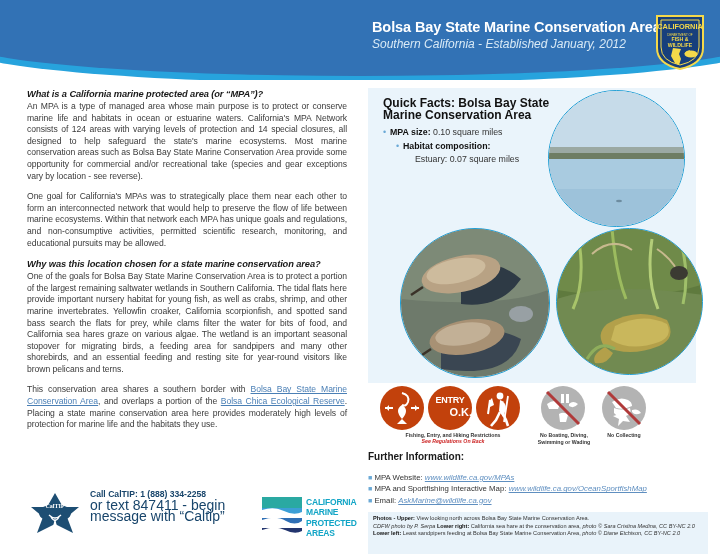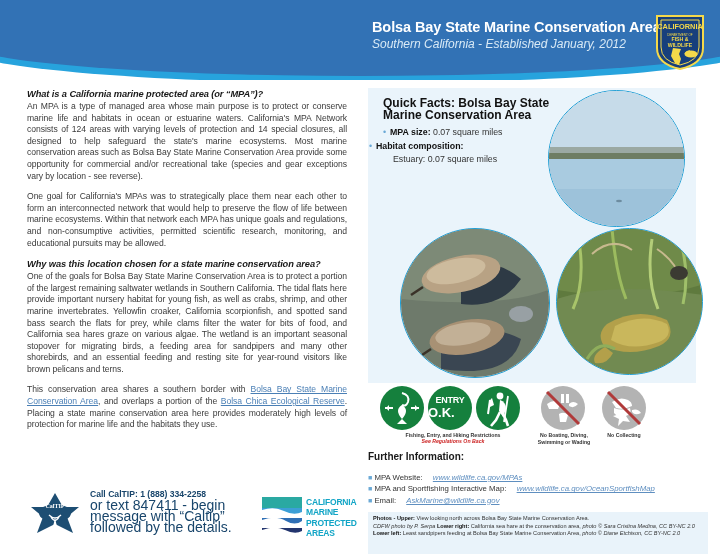--- a/index.html
+++ b/index.html
@@ -99,34 +99,34 @@
   }
   #photo-upper { left:548px; top:90px; width:137px; height:137px; }
   #photo-lower-left { left:400px; top:228px; width:150px; height:150px; }
   #photo-lower-right { left:556px; top:228px; width:147px; height:147px; }
 
   
   #icon-row { position:absolute; left:368px; top:386px; width:340px; height:60px; }
   .icon-circ {
     position:absolute; border-radius:50%; width:44px; height:44px; top:0;
   }
-  .ic-orange { background:#15803d; }
+  .ic-orange { background:#c2410c; }
   .ic-gray   { background:#b3b3b3; }
   .icon-cap {
     position:absolute; font-size:5.2px; font-weight:bold; color:#333;
     text-align:center; line-height:6.6px;
   }
   .icon-cap.red { color:#cc2222; }
 
   
   #further { position:absolute; left:368px; top:451px; width:340px; }
   #further-h { font-size:10px; font-weight:bold; color:#1a1a1a; margin-bottom:10px; }
   .fi-li { font-size:7.8px; color:#333; line-height:11.4px; }
   .fi-li .b { color:#6aa9d6; font-size:7px; }
-  .fi-li a, .fi-li .lnk2 { color:#5f8fc0; text-decoration:underline; font-style:italic;margin-left:8px; }
+  .fi-li a, .fi-li .lnk2 { color:#5f8fc0; text-decoration:underline; font-style:italic; }
 
   
   #credits {
     position:absolute; left:368px; top:512px; width:340px; height:42px;
     background:#e9f3fa; padding:3px 5px 0 5px;
   }
   .cr { font-size:5.6px; color:#333; line-height:7.6px; }
   .cr b { font-weight:bold; color:#111; }
   .cr i { font-style:italic; }
 </style>
@@ -170,21 +170,20 @@
   <svg id="caltip-logo" viewBox="0 0 56 52">
     <path d="M28 2 L36 16 L52 16 L40 26 L46 42 L28 33 L10 42 L16 26 L4 16 L20 16 Z" fill="#1d4e73"></path>
     <ellipse cx="28" cy="22" rx="16" ry="9" fill="#1d4e73"></ellipse>
     <text x="28" y="17" font-size="6" font-weight="bold" fill="#ffffff" text-anchor="middle" font-family="Liberation Serif, serif">CalTIP</text>
     <path d="M22 24 q6 6 12 0 M24 26 q4 7 8 0" stroke="#ffffff" stroke-width="1.3" fill="none"></path>
     <path d="M28 27 L25 40 L28 46 L31 40 Z" fill="#ffffff"></path>
   </svg>
   <div id="caltip-text">
     <div class="caltip-h">Call CalTIP: 1 (888) 334-2258</div>
     <div class="caltip-l">or text 847411 - begin message with “Caltip”</div>
-    <div class="caltip-l">followed by the details.</div>
   </div>
 </div>
 
 <div id="mpa-logo-block">
   <svg id="mpa-swatch" viewBox="0 0 40 42">
     <rect x="0" y="0" width="40" height="11" fill="#2aa9a2"></rect>
     <path d="M0 11 h40 v10 H0 Z" fill="#3c9fd6"></path>
     <path d="M0 13 q12 -4 22 1 q10 5 18 1 v8 H0 Z" fill="#ffffff"></path>
     <path d="M0 21 h40 v10 H0 Z" fill="#2f6fb5"></path>
     <path d="M0 23 q14 -5 24 1 q9 5 16 0 v8 H0 Z" fill="#ffffff"></path>
@@ -195,26 +194,26 @@
     <div class="mpa-word">CALIFORNIA</div>
     <div class="mpa-word">MARINE</div>
     <div class="mpa-word">PROTECTED</div>
     <div class="mpa-word">AREAS</div>
   </div>
 </div>
 
 <div id="qf-box">
   <div id="qf-title">Quick Facts: Bolsa Bay State Marine Conservation Area</div>
   <div class="qf-li" style="left:15px; top:38px;">
-    <span class="qf-bullet">•</span><b>MPA size:</b> <span>0.07 square miles</span>
-  </div>
-  <div class="qf-li" style="left:1px; top:52px;">
+    <span class="qf-bullet">•</span><b>MPA size:</b> <span>0.10 square miles</span>
+  </div>
+  <div class="qf-li" style="left:28px; top:52px;">
     <span class="qf-bullet">•</span><b>Habitat composition:</b>
   </div>
-  <div class="qf-li" style="left:25px; top:65px;">Estuary: 0.07 square miles</div>
+  <div class="qf-li" style="left:47px; top:65px;">Estuary: 0.07 square miles</div>
 </div>
 
 <div class="photo" id="photo-upper">
   <svg viewBox="0 0 140 140" width="140" height="140">
     <rect width="140" height="140" fill="#bcd7e8"></rect>
     <rect y="0" width="140" height="58" fill="#c6dbe9"></rect>
     <rect y="56" width="140" height="10" fill="#9ba9a3"></rect>
     <rect y="62" width="140" height="7" fill="#6e7d63"></rect>
     <rect y="68" width="140" height="72" fill="#9dc2da"></rect>
     <rect y="68" width="140" height="30" fill="#a9cbe0"></rect>
@@ -266,21 +265,21 @@
       <path d="M22 33 l-5 5 h10 Z" fill="#fff"></path>
       <path d="M10 22 h-4 l3 -3 v6 l-3 -3" fill="#fff"></path>
       <path d="M5 22 h8" stroke="#fff" stroke-width="2"></path>
       <path d="M34 22 h4 l-3 -3 v6 l3 -3" fill="#fff"></path>
       <path d="M31 22 h8" stroke="#fff" stroke-width="2"></path>
     </svg>
   </div>
 
   <div class="icon-circ ic-orange" style="left:60px;">
     <div style="position:absolute;left:0;top:9px;width:44px;text-align:center;font-size:9px;font-weight:bold;color:#fff;line-height:11px;letter-spacing:-0.2px;">ENTRY</div>
-    <div style="position:absolute;left:0;top:21px;width:44px;text-align:left;font-size:13px;font-weight:bold;color:#fff;line-height:11px;">O.K.</div>
+    <div style="position:absolute;left:0;top:21px;width:44px;text-align:right;font-size:11px;font-weight:bold;color:#fff;line-height:11px;">O.K.</div>
   </div>
 
   <div class="icon-circ ic-orange" style="left:108px;">
     <svg viewBox="0 0 44 44" width="44" height="44">
       <circle cx="24" cy="10" r="3.4" fill="#fff"></circle>
       <path d="M24 14 q6 2 6 9 l-3 8 l-4 -6 Z" fill="#fff"></path>
       <path d="M16 12 q-4 3 -2 9 l4 -2 Z" fill="#fff"></path>
       <path d="M24 26 l-4 8 l-5 6" stroke="#fff" stroke-width="2.6" fill="none"></path>
       <path d="M26 26 l4 8 l2 6" stroke="#fff" stroke-width="2.6" fill="none"></path>
       <path d="M14 14 l-2 14" stroke="#fff" stroke-width="2" fill="none"></path>

